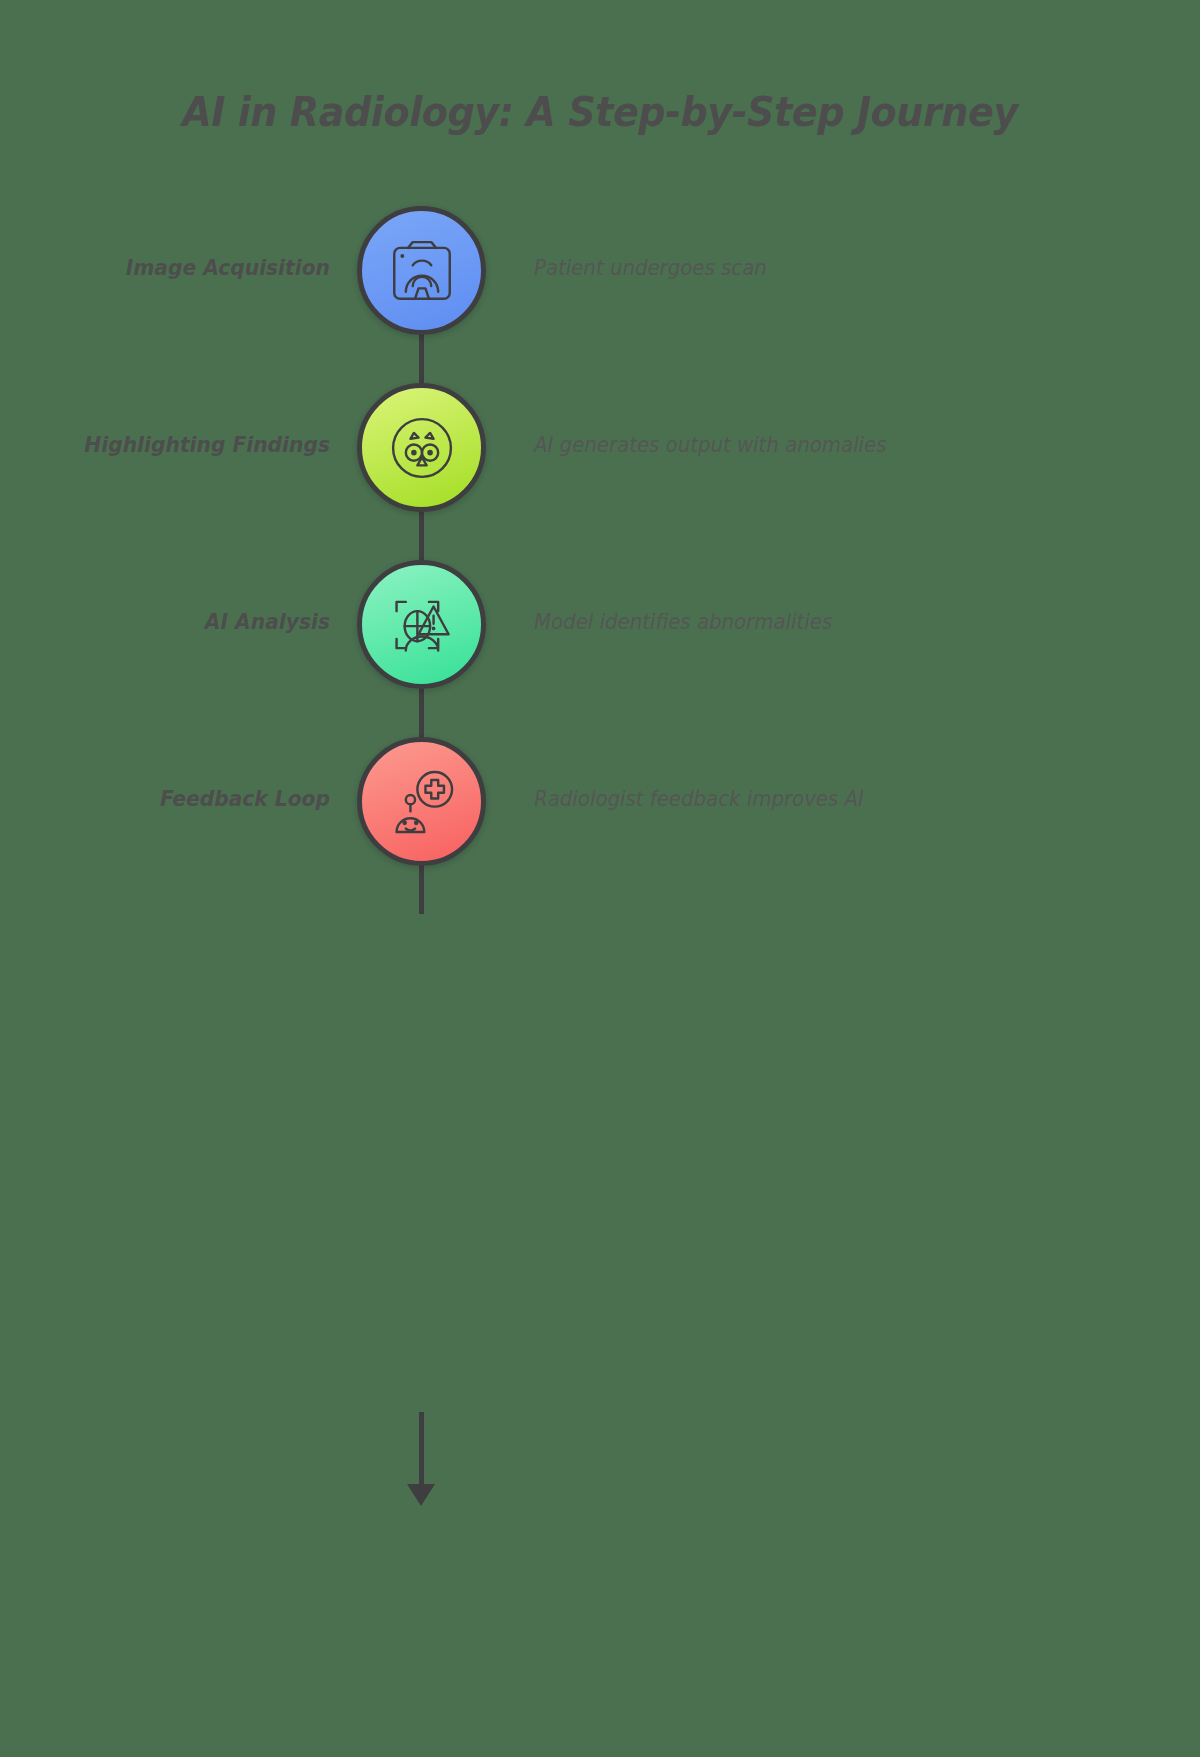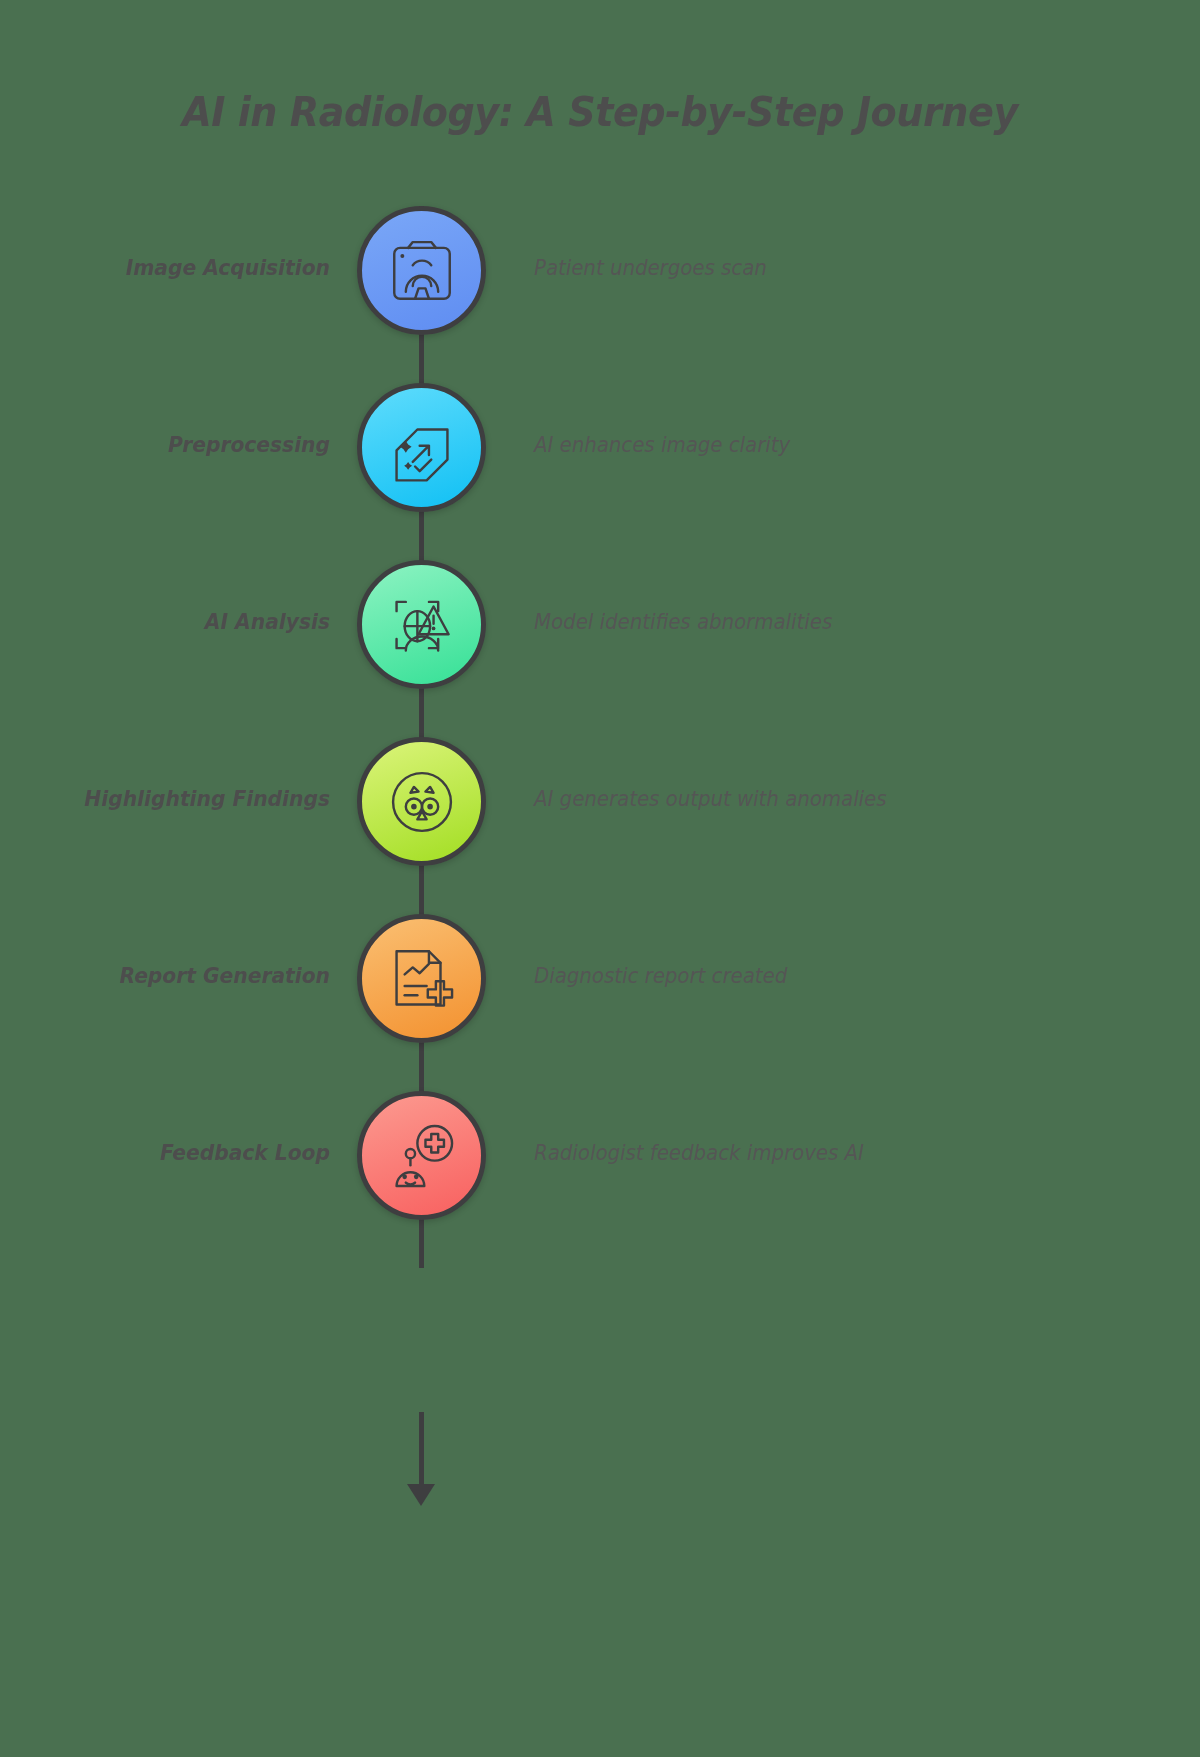--- a/index.html
+++ b/index.html
@@ -170,35 +170,39 @@
             <path d="M18 50 a14 14 0 0 1 28 0"></path>
             <path d="M24 45 a8 8 0 0 1 16 0"></path>
             <path d="M24 27 a10 10 0 0 1 16 0"></path>
             <path d="M26 56 l3 -9 h6 l3 9"></path>
           </svg>
         </span>
       </div>
       <div class="label-right">Patient undergoes scan</div>
     </div>
 
+
     <div class="step">
       <div class="connector"></div>
-      <div class="label-left">Preprocessing</div>
-      <div class="node" style="background:linear-gradient(160deg,#5fdcfc 0%,#10c0f4 100%);">
-        <span>
-          <svg viewBox="0 0 64 64">
-            <path d="M10 34 L28 16 L54 16 L54 42 L36 60 L10 60 Z"></path>
-            <path d="M24 44 L38 30 M38 30 L30 30 M38 30 L38 38"></path>
-            <path d="M26 48 l4 4 l10 -10"></path>
-            <path d="M18 26 l2 3 l3 2 l-3 2 l-2 3 l-2 -3 l-3 -2 l3 -2 Z" class="solid"></path>
-            <path d="M20 44 l1.4 2 l2 1.4 l-2 1.4 l-1.4 2 l-1.4 -2 l-2 -1.4 l2 -1.4 Z" class="solid"></path>
-          </svg>
-        </span>
-      </div>
-      <div class="label-right">AI enhances image clarity</div>
+      <div class="label-left">Highlighting Findings</div>
+      <div class="node" style="background:linear-gradient(160deg,#dbf47a 0%,#a2de22 100%);">
+        <span>
+          <svg viewBox="0 0 64 64">
+            <circle cx="32" cy="32" r="25"></circle>
+            <path d="M22 24 l3 -5 l4 4 Z"></path>
+            <path d="M42 24 l-3 -5 l-4 4 Z"></path>
+            <circle cx="25" cy="36" r="7"></circle>
+            <circle class="solid" cx="25" cy="36" r="2.4"></circle>
+            <circle cx="39" cy="36" r="7"></circle>
+            <circle class="solid" cx="39" cy="36" r="2.4"></circle>
+            <path d="M32 40 l-4 7 h8 Z"></path>
+          </svg>
+        </span>
+      </div>
+      <div class="label-right">AI generates output with anomalies</div>
     </div>
 
     <div class="step">
       <div class="connector"></div>
       <div class="label-left">AI Analysis</div>
       <div class="node" style="background:linear-gradient(160deg,#8df3c2 0%,#35e096 100%);">
         <span>
           <svg viewBox="0 0 64 64">
             <path d="M10 20 V12 H18"></path>
             <path d="M10 44 V52 H18"></path>
@@ -209,58 +213,21 @@
             <path d="M42 16 L55 40 H29 Z"></path>
             <path d="M42 24 V31"></path>
             <circle class="solid" cx="42" cy="35" r="1.6"></circle>
             <path d="M18 56 a14 12 0 0 1 28 0" transform="translate(0,-2)"></path>
           </svg>
         </span>
       </div>
       <div class="label-right">Model identifies abnormalities</div>
     </div>
 
-    <div class="step">
-      <div class="connector"></div>
-      <div class="label-left">Highlighting Findings</div>
-      <div class="node" style="background:linear-gradient(160deg,#dbf47a 0%,#a2de22 100%);">
-        <span>
-          <svg viewBox="0 0 64 64">
-            <circle cx="32" cy="32" r="25"></circle>
-            <path d="M22 24 l3 -5 l4 4 Z"></path>
-            <path d="M42 24 l-3 -5 l-4 4 Z"></path>
-            <circle cx="25" cy="36" r="7"></circle>
-            <circle class="solid" cx="25" cy="36" r="2.4"></circle>
-            <circle cx="39" cy="36" r="7"></circle>
-            <circle class="solid" cx="39" cy="36" r="2.4"></circle>
-            <path d="M32 40 l-4 7 h8 Z"></path>
-          </svg>
-        </span>
-      </div>
-      <div class="label-right">AI generates output with anomalies</div>
-    </div>
-
-
-    <div class="step">
-      <div class="connector"></div>
-      <div class="label-left">Report Generation</div>
-      <div class="node" style="background:linear-gradient(160deg,#fabf72 0%,#f3912f 100%);">
-        <span>
-          <svg viewBox="0 0 64 64">
-            <path d="M10 8 H38 L48 18 V54 H10 Z"></path>
-            <path d="M38 8 V18 H48"></path>
-            <path d="M17 28 l7 -6 l6 5 l8 -8"></path>
-            <path d="M17 38 H36"></path>
-            <path d="M17 46 H28"></path>
-            <path d="M44 34 h7 v7 h7 v7 h-7 v7 h-7 v-7 h-7 v-7 h7 Z"></path>
-          </svg>
-        </span>
-      </div>
-      <div class="label-right">Diagnostic report created</div>
-    </div>
+
 
     <div class="step">
       <div class="connector"></div>
       <div class="label-left">Feedback Loop</div>
       <div class="node" style="background:linear-gradient(160deg,#fc9a90 0%,#f8605f 100%);">
         <span>
           <svg viewBox="0 0 64 64">
             <circle cx="43" cy="21" r="15"></circle>
             <path d="M40 13 h6 v5 h5 v6 h-5 v5 h-6 v-5 h-5 v-6 h5 Z"></path>
             <circle cx="22" cy="30" r="4"></circle>

